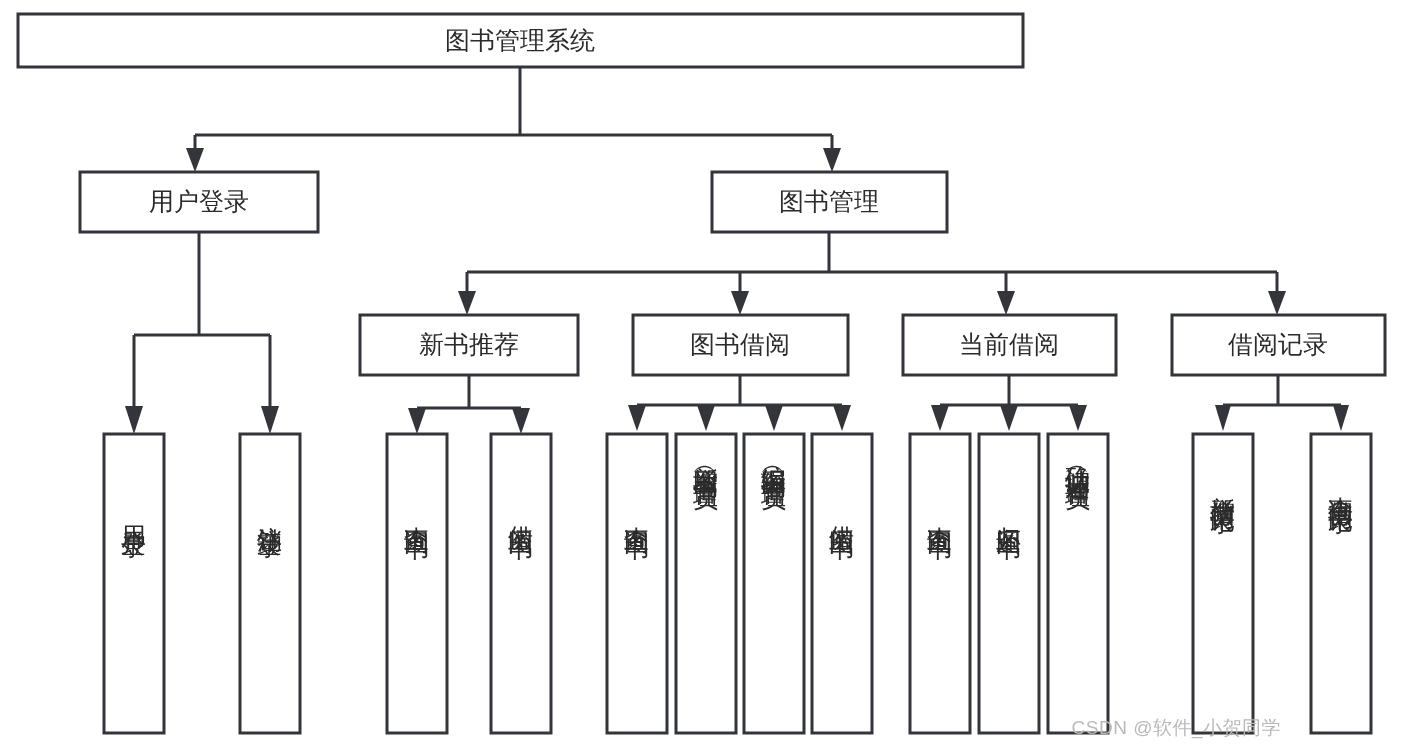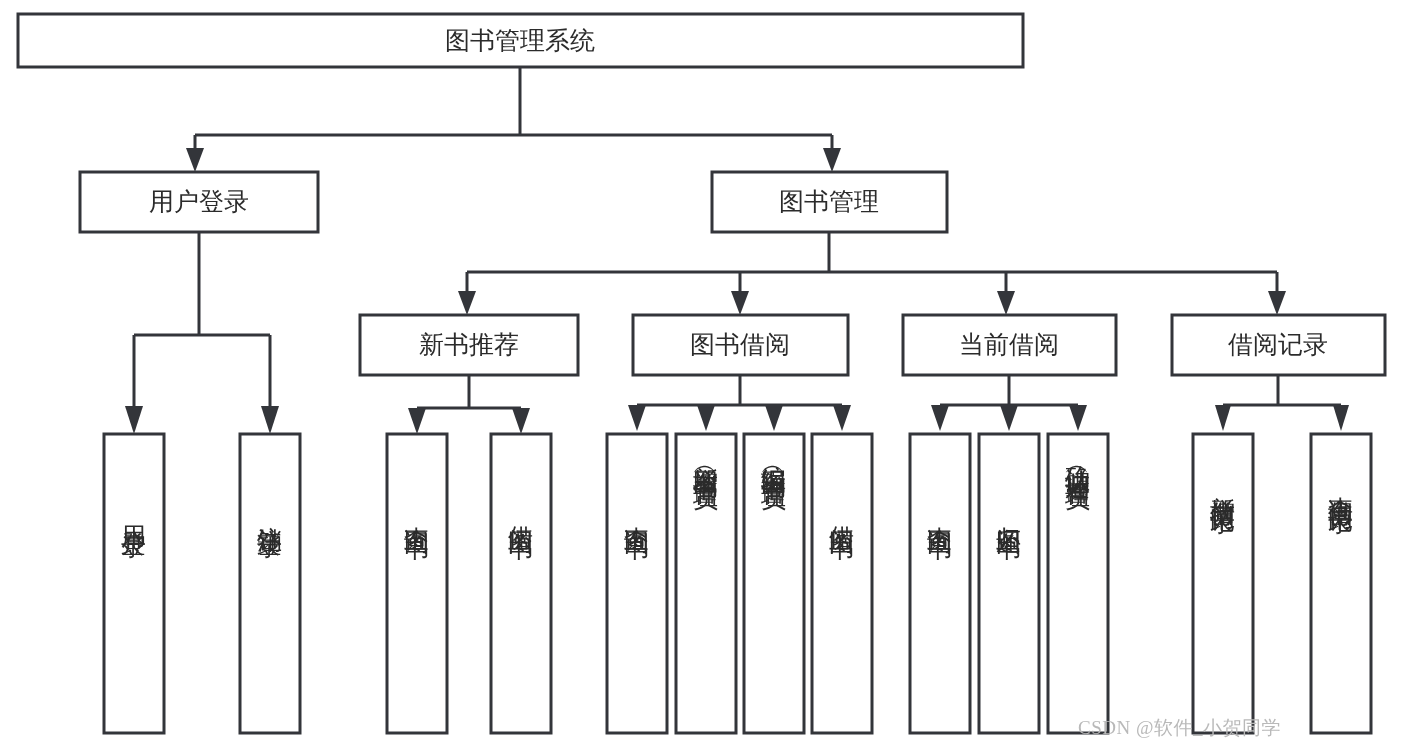--- a/index.html
+++ b/index.html
@@ -61,21 +61,21 @@
     font-size: 25px;
     line-height: 1.12;
     color: #2b2b2b;
     letter-spacing: 3px;
     white-space: nowrap;
   }
   .watermark {
     position: absolute;
     right: 8px;
     bottom: 6px;
-    font-family: Liberation Serif, serif;
+    font-family: Liberation Sans, sans-serif;
     font-size: 19px;
     color: #b9b9b9;
     letter-spacing: 0.5px;
     white-space: nowrap;
   }
 </style>
 </head>
 <body>
 
 <div id="diagram-root">

